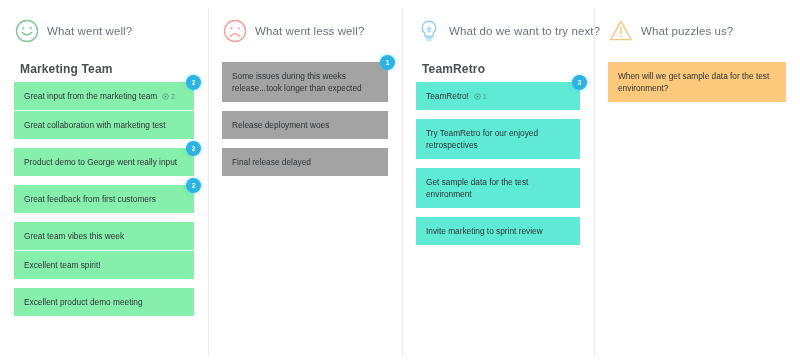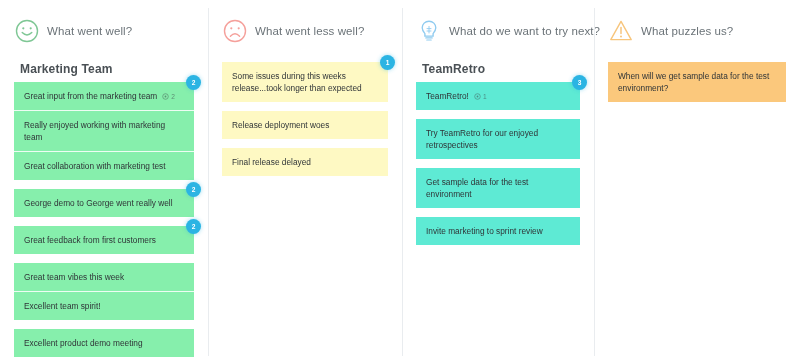--- a/index.html
+++ b/index.html
@@ -77,21 +77,21 @@
     line-height: 1.45;
     color: #2f3437;
     border-bottom: 1px solid rgba(255,255,255,0.85);
     min-height: 20px;
     display: flex;
     align-items: center;
   }
   .card:last-child { border-bottom: none; }
   .card-text { display: inline; }
   .green .card { background: #86efac; }
-  .red .card { background: #fef9c3; align-items: center; }
+  .red .card { background: #a3a3a3; align-items: center; }
   .blue .card { background: #5eead4; }
   .orange .card { background: #fbc87c; }
   .card-badge {
     position: absolute;
     top: -7px;
     right: -7px;
     width: 15px;
     height: 15px;
     border-radius: 50%;
     background: #2bb4e3;
@@ -139,29 +139,26 @@
                 <svg viewBox="0 0 10 10" class="meta-icon">
                   <circle cx="5" cy="5" r="4" fill="none" stroke="#3a4043" stroke-width="1"></circle>
                   <circle cx="5" cy="5" r="1.3" fill="#3a4043"></circle>
                 </svg>
               </span>
               <span class="meta-count">2</span>
             </span></div>
           <div class="card-badge">2</div>
         </div>
         <div class="card">
-          <div><span class="card-text">Really enjoyed working with marketing team</span></div>
-        </div>
-        <div class="card">
           <div><span class="card-text">Great collaboration with marketing test</span></div>
         </div>
       </div>
       <div class="card-group green">
         <div class="card">
-          <div><span class="card-text">George demo to George went really well</span></div>
+          <div><span class="card-text">Product demo to George went really input</span></div>
           <div class="card-badge">2</div>
         </div>
       </div>
       <div class="card-group green">
         <div class="card">
           <div><span class="card-text">Great feedback from first customers</span></div>
           <div class="card-badge">2</div>
         </div>
       </div>
       <div class="card-group green">

